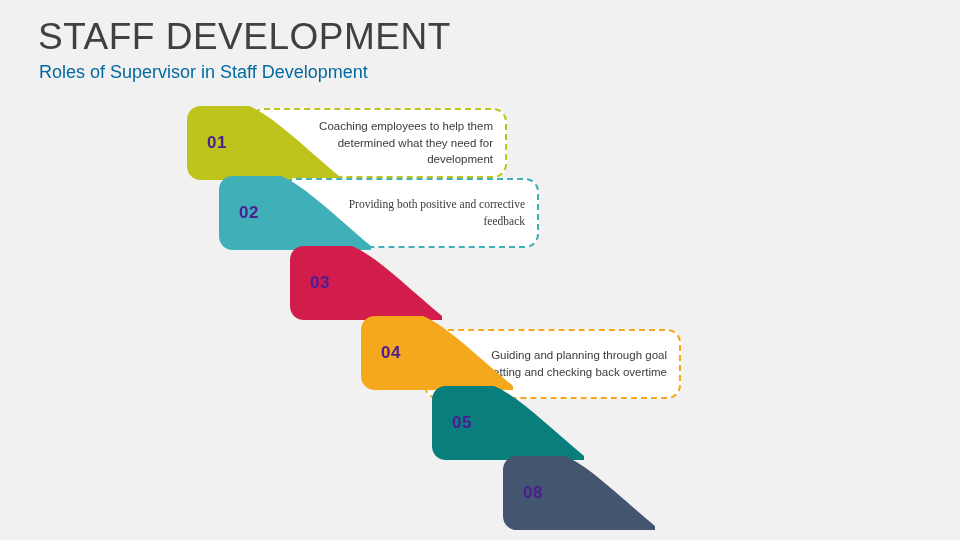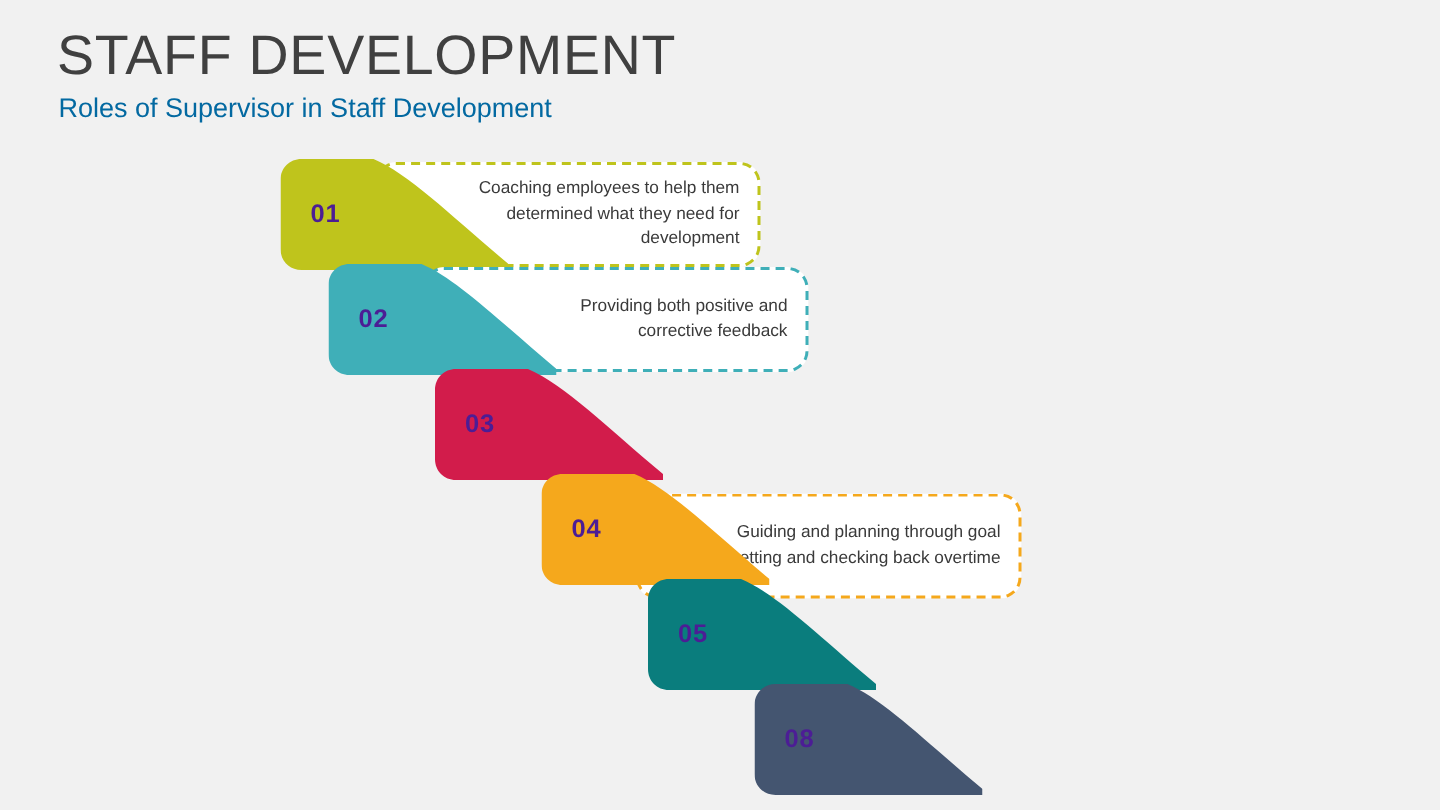--- a/index.html
+++ b/index.html
@@ -115,21 +115,21 @@
           <div class="callout-text">Coaching employees to help them determined what they need for development</div>
         </div>
         <div class="wedge">
           <svg width="152" height="74" viewBox="0 0 152 74">
             <path d="M 14 0 L 62 0 C 86 10 116 40 152 70 L 152 74 L 14 74 C 6 74 0 68 0 60 L 0 14 C 0 6 6 0 14 0 Z" fill="#bfc41c"></path>
           </svg>
         </div>
         <div class="step-number">01</div>
       </div>
       <div class="step-row" style="left: 219px; top: 176px;">
-        <div class="callout" style="border-color: rgb(63, 175, 184);">
+        <div class="callout" style="border-color: rgb(63, 175, 184); font-family: Liberation Serif, serif;">
           <div class="callout-text">Providing both positive and corrective feedback</div>
         </div>
         <div class="wedge">
           <svg width="152" height="74" viewBox="0 0 152 74">
             <path d="M 14 0 L 62 0 C 86 10 116 40 152 70 L 152 74 L 14 74 C 6 74 0 68 0 60 L 0 14 C 0 6 6 0 14 0 Z" fill="#3fafb8"></path>
           </svg>
         </div>
         <div class="step-number">02</div>
       </div>
       <div class="step-row" style="left: 290px; top: 246px;">

